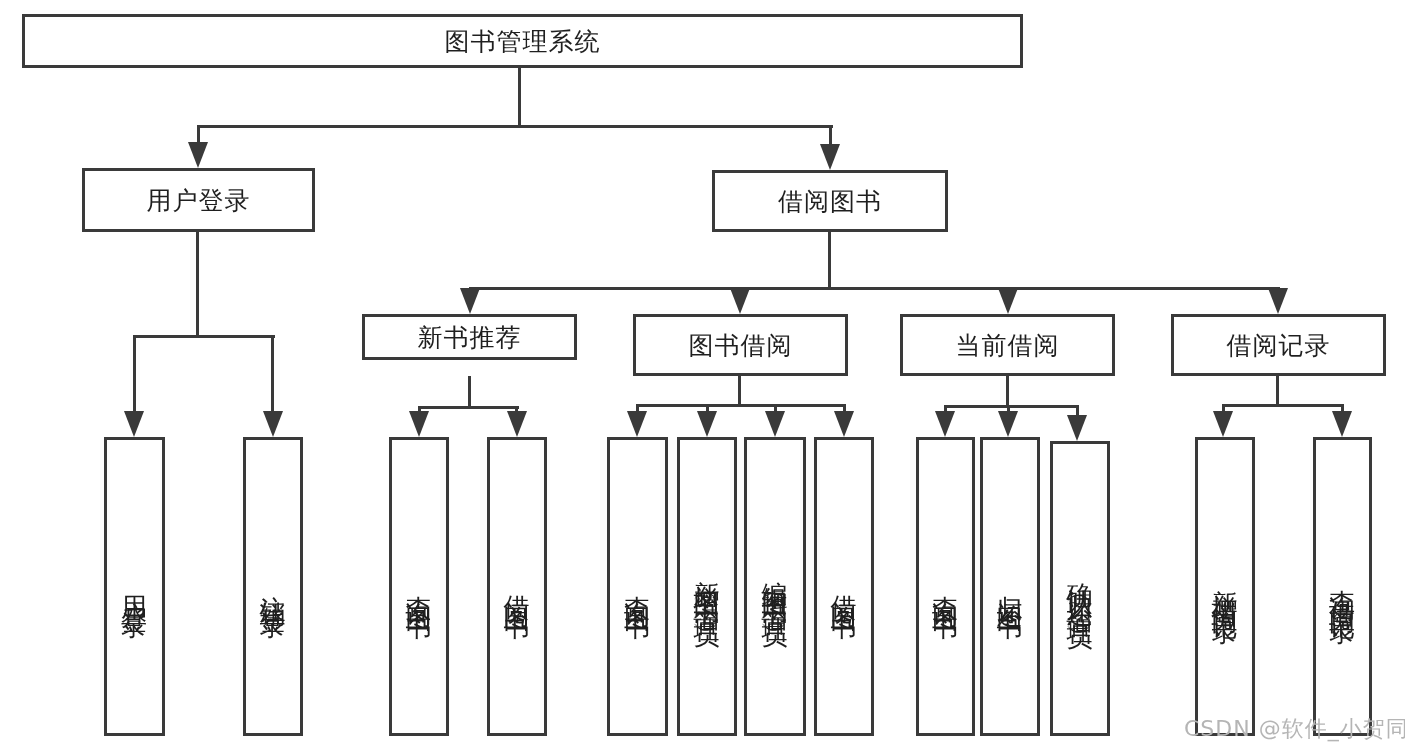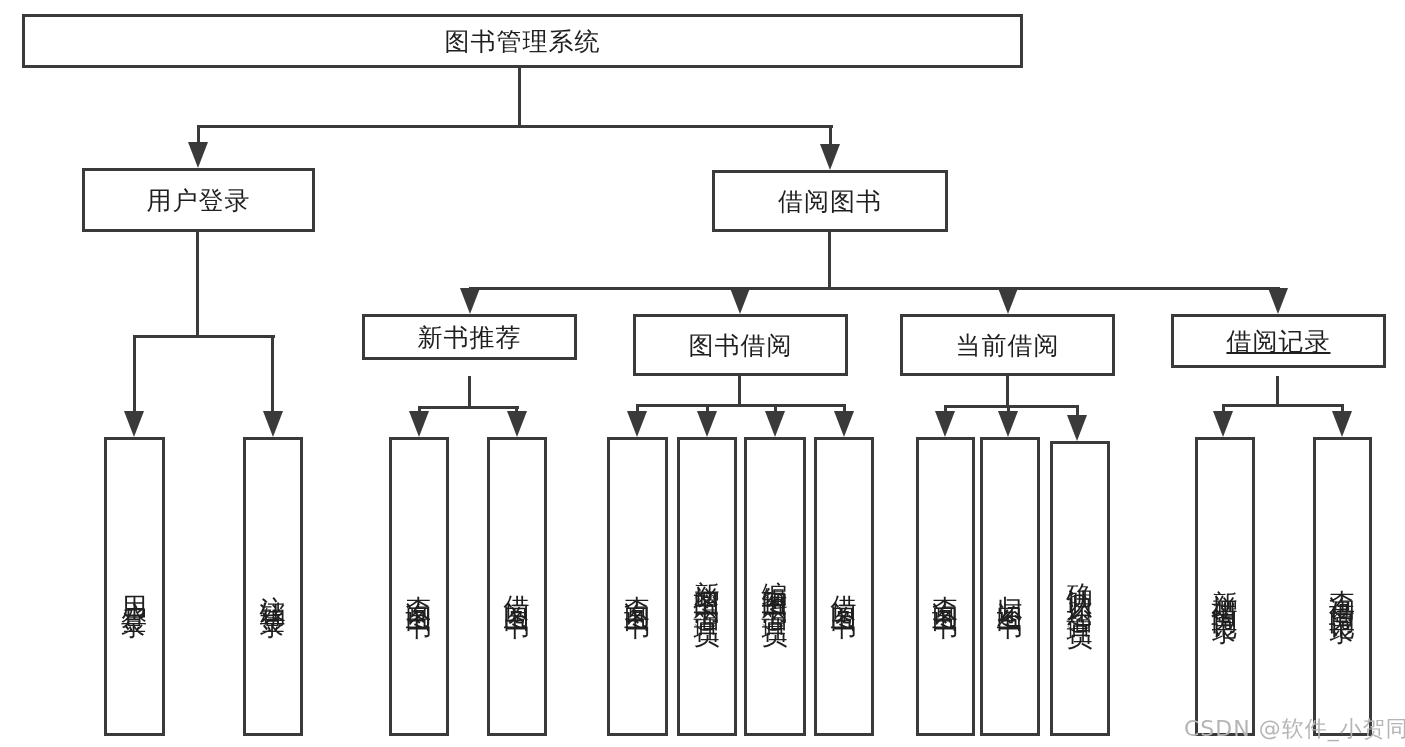--- a/index.html
+++ b/index.html
@@ -84,21 +84,21 @@
   </div>
 
   <div class="box hbox" style="left:900px; top:314px; width:215px; height:62px;">
     <span>当前借阅</span>
   </div>
 
   <div class="box hbox" style="left:633px; top:314px; width:215px; height:62px;">
     <span>图书借阅</span>
   </div>
 
-  <div class="box hbox" style="left:1171px; top:314px; width:215px; height:54px;text-decoration:underline;">
+  <div class="box hbox" style="left:1171px; top:314px; width:215px; height:62px;">
     <span>借阅记录</span>
   </div>
 
   <div class="box vbox" style="left:104px; top:437px; width:61px; height:299px;">
     <span>用户登录</span>
   </div>
 
   <div class="box vbox" style="left:243px; top:437px; width:60px; height:299px;">
     <span>注销登录</span>
   </div>

